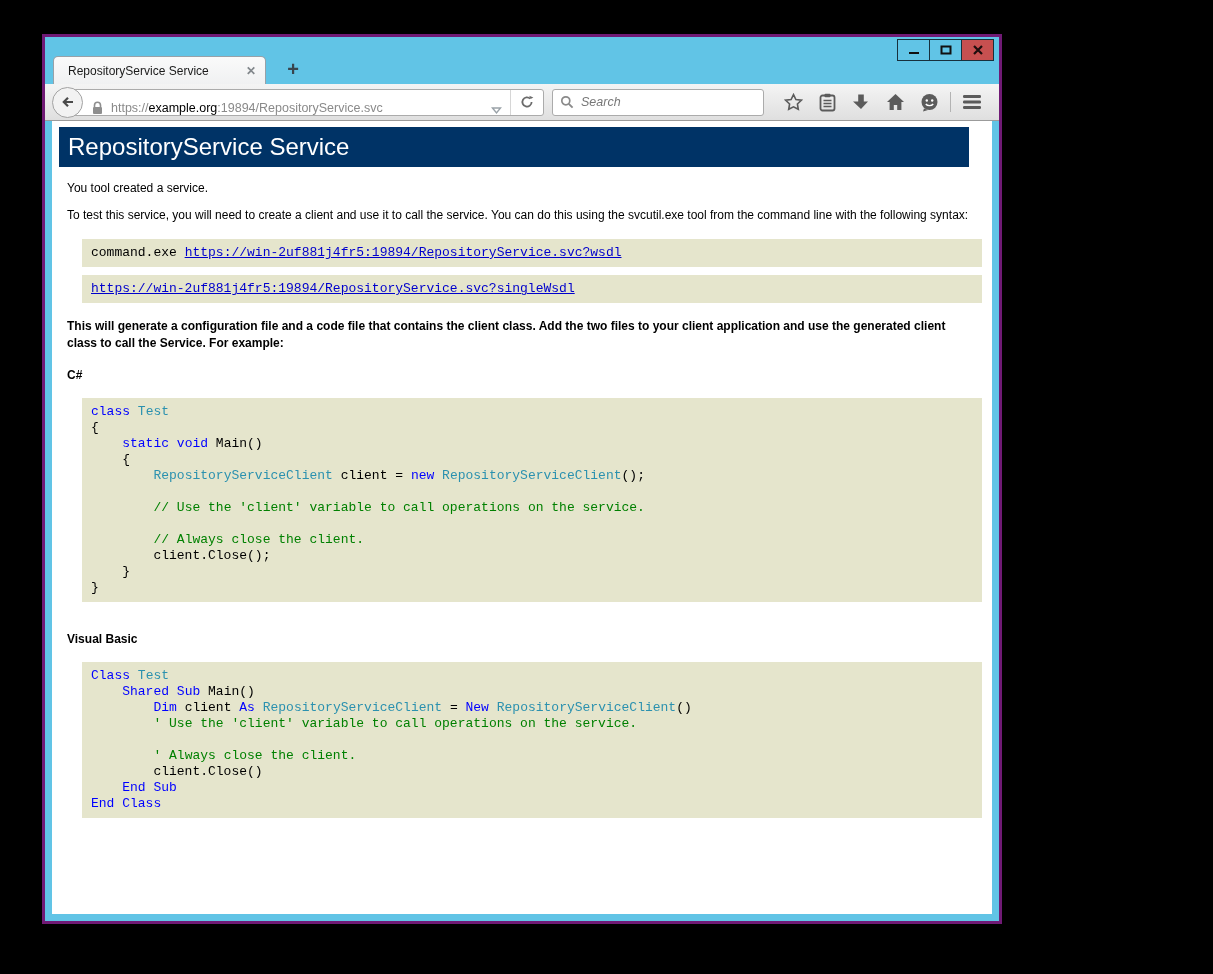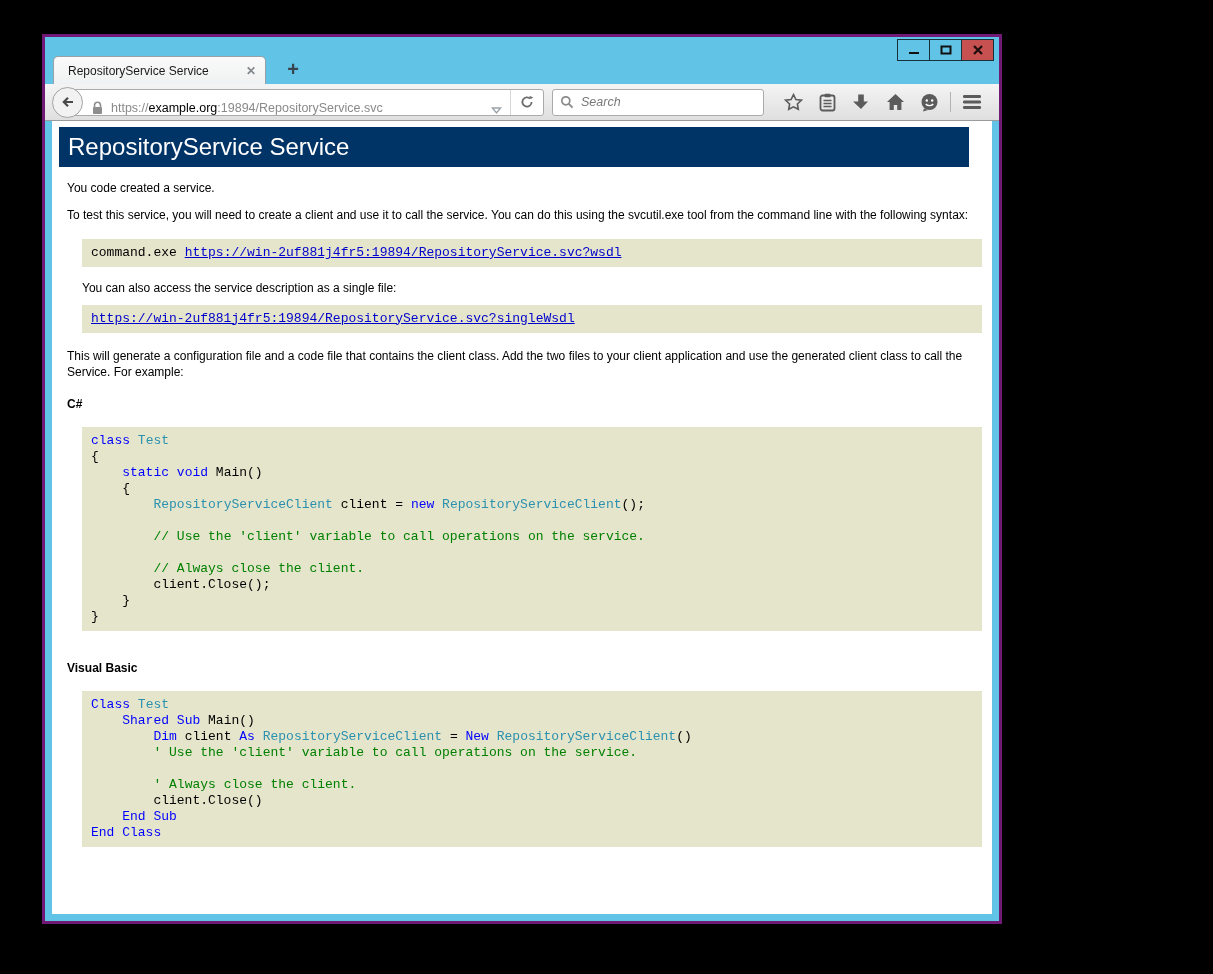--- a/index.html
+++ b/index.html
@@ -67,21 +67,21 @@
   .para.indent{margin-left:30px;}
   .codebox{margin:16px 10px 0 30px;background:var(--code_bg);padding:6px 9px;
     font-family:"Liberation Mono",monospace;font-size:13px;line-height:16px;white-space:pre;}
   .codebox a{color:var(--link);}
   .code-line{min-height:16px;}
   .c-kw{color:var(--keyword);}
   .c-ty{color:var(--type_name);}
   .c-cm{color:var(--comment);}
   .c-pl{color:#000;}
   .lang-label{font-size:12px;font-weight:bold;margin:17px 15px 0 15px;}
-  .mt8{margin-top:8px;} .mt9{} .mt11{margin-top:11px;} .mt15{margin-top:15px;} .mt30{margin-top:30px;}
+  .mt8{margin-top:8px;} .mt9{} .mt11{margin-top:11px;} .mt15{margin-top:15px;font-weight:bold;} .mt30{margin-top:30px;}
 </style>
 </head>
 <body>
 
 <div class="window">
 
   <div class="titlebar">
     <div class="win-controls">
       <div class="win-btn">
         <svg width="12" height="12" viewBox="0 0 12 12">
@@ -181,26 +181,25 @@
             <rect x="1" y="6.5" width="18" height="3" rx="1.2" fill="#5b5b5b"></rect>
             <rect x="1" y="12" width="18" height="3" rx="1.2" fill="#5b5b5b"></rect>
           </svg>
       </div>
     </div>
   </div>
 
   <div class="page">
     <div class="banner">RepositoryService Service</div>
 
-    <p class="para">You code created a service.</p>
+    <p class="para">You tool created a service.</p>
     <p class="para nowrap mt11">To test this service, you will need to create a client and use it to call the service. You can do this using the svcutil.exe tool from the command line with the following syntax:</p>
 
     <div class="codebox"><span>command.exe </span><a href="#">https://win-2uf881j4fr5:19894/RepositoryService.svc?wsdl</a></div>
 
-    <p class="para indent">You can also access the service description as a single file:</p>
 
     <div class="codebox mt8"><a href="#">https://win-2uf881j4fr5:19894/RepositoryService.svc?singleWsdl</a></div>
 
     <p class="para mt15">This will generate a configuration file and a code file that contains the client class. Add the two files to your client application and use the generated client class to call the Service. For example:</p>
 
     <div class="lang-label">C#</div>
     <div class="codebox mt9"><div class="code-line"><span class="c-kw">class</span><span class="c-pl"> </span><span class="c-ty">Test</span></div><div class="code-line"><span class="c-pl">{</span></div><div class="code-line"><span class="c-pl">    </span><span class="c-kw">static</span><span class="c-pl"> </span><span class="c-kw">void</span><span class="c-pl"> Main()</span></div><div class="code-line"><span class="c-pl">    {</span></div><div class="code-line"><span class="c-pl">        </span><span class="c-ty">RepositoryServiceClient</span><span class="c-pl"> client = </span><span class="c-kw">new</span><span class="c-pl"> </span><span class="c-ty">RepositoryServiceClient</span><span class="c-pl">();</span></div><div class="code-line">&nbsp;</div><div class="code-line"><span class="c-pl">        </span><span class="c-cm">// Use the 'client' variable to call operations on the service.</span></div><div class="code-line">&nbsp;</div><div class="code-line"><span class="c-pl">        </span><span class="c-cm">// Always close the client.</span></div><div class="code-line"><span class="c-pl">        client.Close();</span></div><div class="code-line"><span class="c-pl">    }</span></div><div class="code-line"><span class="c-pl">}</span></div></div>
 
     <div class="lang-label mt30">Visual Basic</div>
     <div class="codebox mt9"><div class="code-line"><span class="c-kw">Class</span><span class="c-pl"> </span><span class="c-ty">Test</span></div><div class="code-line"><span class="c-pl">    </span><span class="c-kw">Shared</span><span class="c-pl"> </span><span class="c-kw">Sub</span><span class="c-pl"> Main()</span></div><div class="code-line"><span class="c-pl">        </span><span class="c-kw">Dim</span><span class="c-pl"> client </span><span class="c-kw">As</span><span class="c-pl"> </span><span class="c-ty">RepositoryServiceClient</span><span class="c-pl"> = </span><span class="c-kw">New</span><span class="c-pl"> </span><span class="c-ty">RepositoryServiceClient</span><span class="c-pl">()</span></div><div class="code-line"><span class="c-pl">        </span><span class="c-cm">' Use the 'client' variable to call operations on the service.</span></div><div class="code-line">&nbsp;</div><div class="code-line"><span class="c-pl">        </span><span class="c-cm">' Always close the client.</span></div><div class="code-line"><span class="c-pl">        client.Close()</span></div><div class="code-line"><span class="c-pl">    </span><span class="c-kw">End Sub</span></div><div class="code-line"><span class="c-kw">End Class</span></div></div>

